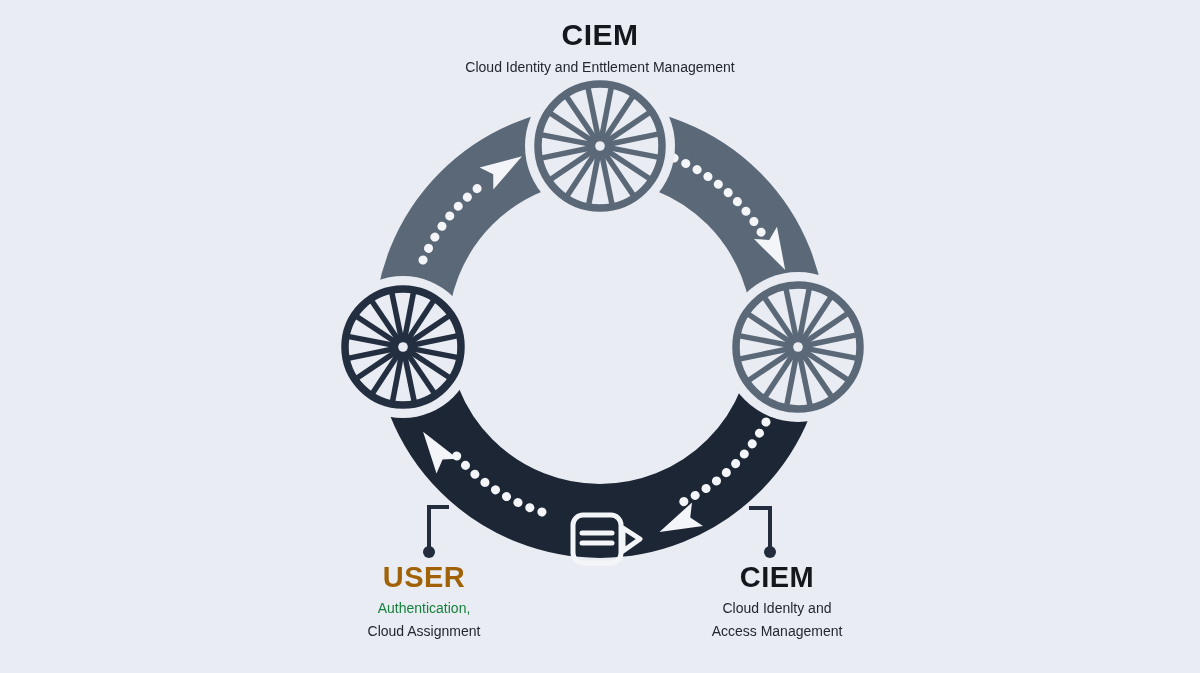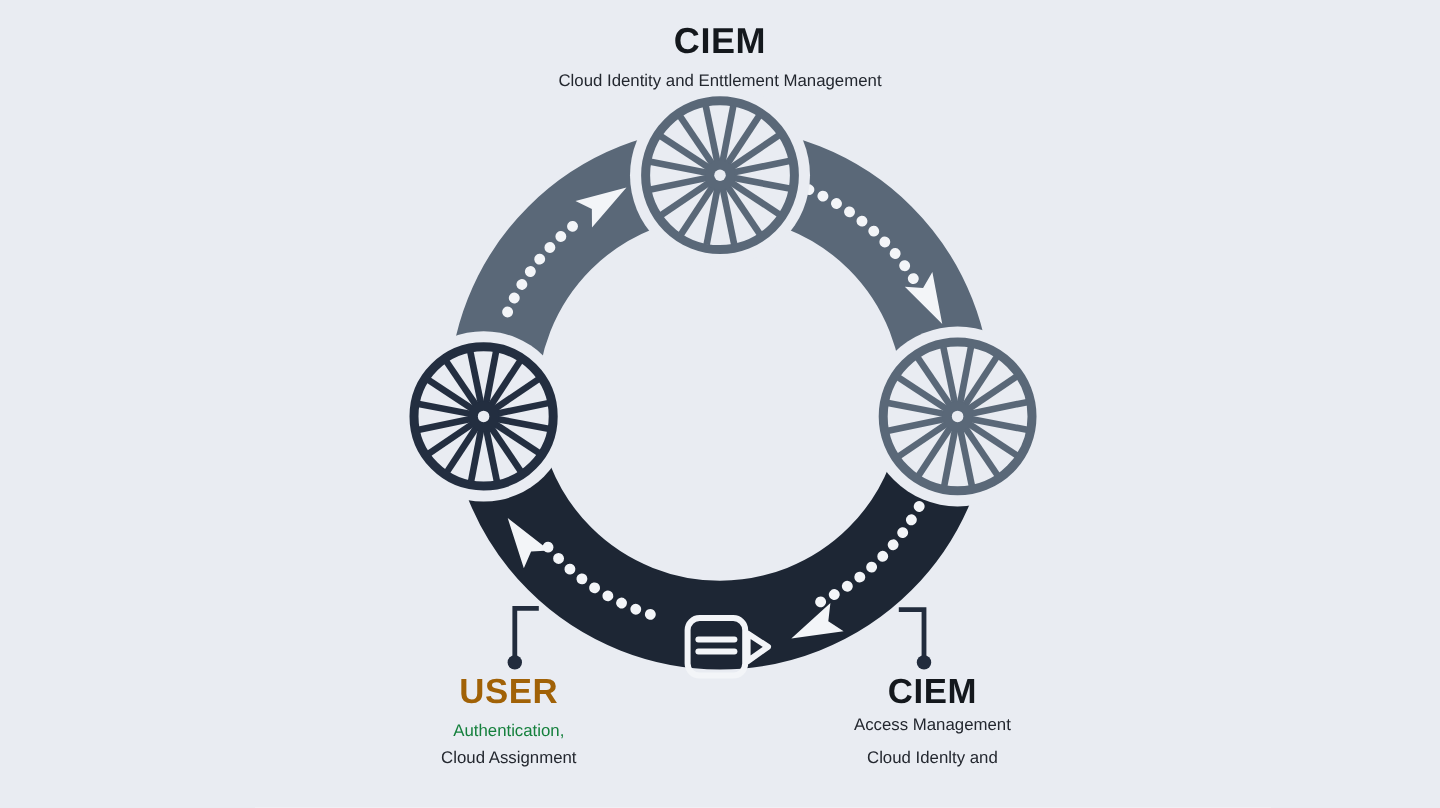--- a/index.html
+++ b/index.html
@@ -148,17 +148,17 @@
 
 
   <div class="label label-user">
     <div class="node-title" style="color: #a16207;">USER</div>
     <div class="node-sub" style="color: #15803d;">Authentication,</div>
     <div class="node-sub" style="margin-top: 0px; color: rgb(35, 39, 47);">Cloud Assignment</div>
   </div>
 
   <div class="label label-ciam">
     <div class="node-title" style="color: rgb(20, 24, 29);">CIEM</div>
+    <div class="node-sub" style="color: rgb(35, 39, 47);">Cloud Idenlty and</div>
     <div class="node-sub" style="margin-top: 0px; color: rgb(35, 39, 47);">Access Management</div>
-    <div class="node-sub" style="color: rgb(35, 39, 47);">Cloud Idenlty and</div>
   </div>
 
 </div>
 
 </body></html>

